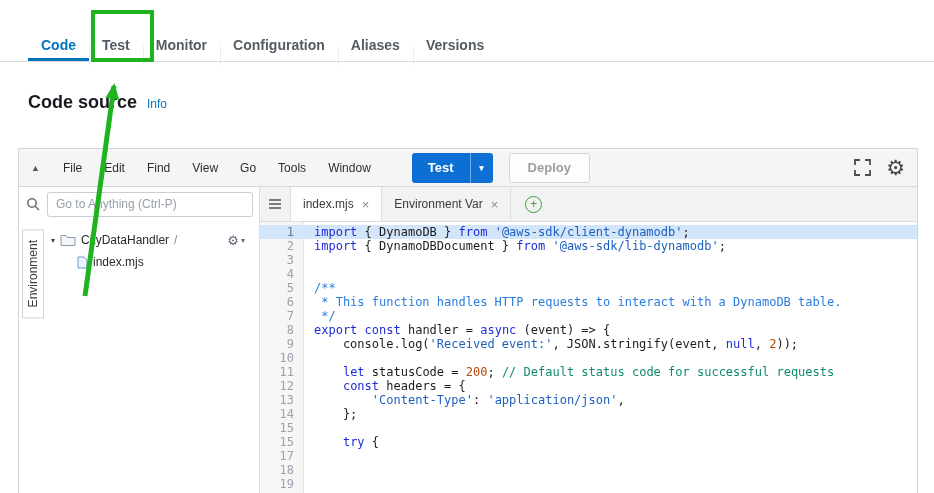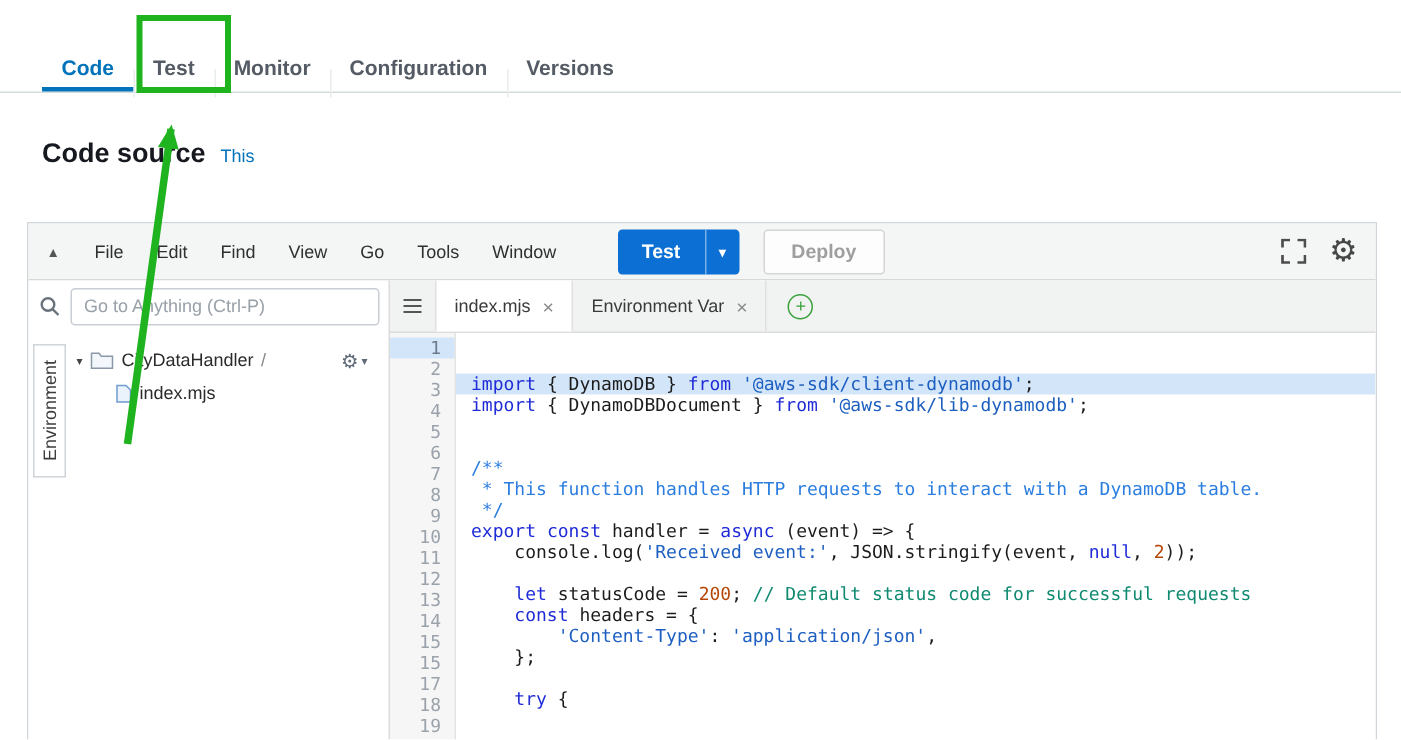--- a/index.html
+++ b/index.html
@@ -75,21 +75,21 @@
     color:#3aa23a;display:flex;align-items:center;justify-content:center;font-size:12px;line-height:1;cursor:pointer;}
 
   .editor-code{flex:1;display:flex;min-height:0;}
   .gutter{width:44px;flex:none;background:#f6f6f6;border-right:1px solid #e3e3e3;padding-top:3px;box-sizing:border-box;}
   .ln{height:14px;line-height:14px;text-align:right;padding-right:9px;
     font-family:"DejaVu Sans Mono",monospace;font-size:12px;color:#9aa2ab;}
   .ln.hl{background:var(--highlight-line,#d3e5f8);color:#6b7b8c;}
   .code-lines{flex:1;padding-top:3px;overflow:hidden;}
   .code-line{height:14px;line-height:14px;font-family:"DejaVu Sans Mono",monospace;font-size:12px;
     white-space:pre;padding-left:10px;color:#1c1c1c;}
-  .code-line.hl{background:var(--highlight-line,#d3e5f8);margin-top:24px;}
+  .code-line.hl{background:var(--highlight-line,#d3e5f8);}
   .tok-k{color:var(--syn-keyword,#1f2bd6);}
   .tok-s{color:var(--syn-string,#1d5fc0);}
   .tok-c{color:var(--syn-comment,#2b7de0);}
   .tok-c2{color:var(--syn-comment-line,#0f8a70);text-align:right;}
   .tok-n{color:var(--syn-number,#b54708);}
   .tok-p{color:#1c1c1c;}
 
   
   .annotation{position:absolute;top:0;left:0;pointer-events:none;z-index:99;}
   .anno-stroke{stroke:var(--annotation,#1fb31f);fill:none;}
@@ -98,27 +98,28 @@
 </head>
 <body>
 
 <div class="page">
 
   <nav class="tabs-bar">
     <div class="tab active">Code</div>
     <div class="tab">Test</div>
     <div class="tab">Monitor</div>
     <div class="tab">Configuration</div>
+    <div class="tab">Aliases</div>
     <div class="tab">Versions</div>
   </nav>
 
   <div class="code-source-row">
     <div class="cs-left">
       <h2 class="cs-title">Code source</h2>
-      <a class="info-link">This</a>
+      <a class="info-link">Info</a>
     </div>
   </div>
 
   <div class="ide">
 
     <div class="ide-toolbar">
       <span class="collapse-tri">▲</span>
       <span class="menu">File</span>
       <span class="menu">Edit</span>
       <span class="menu">Find</span>

